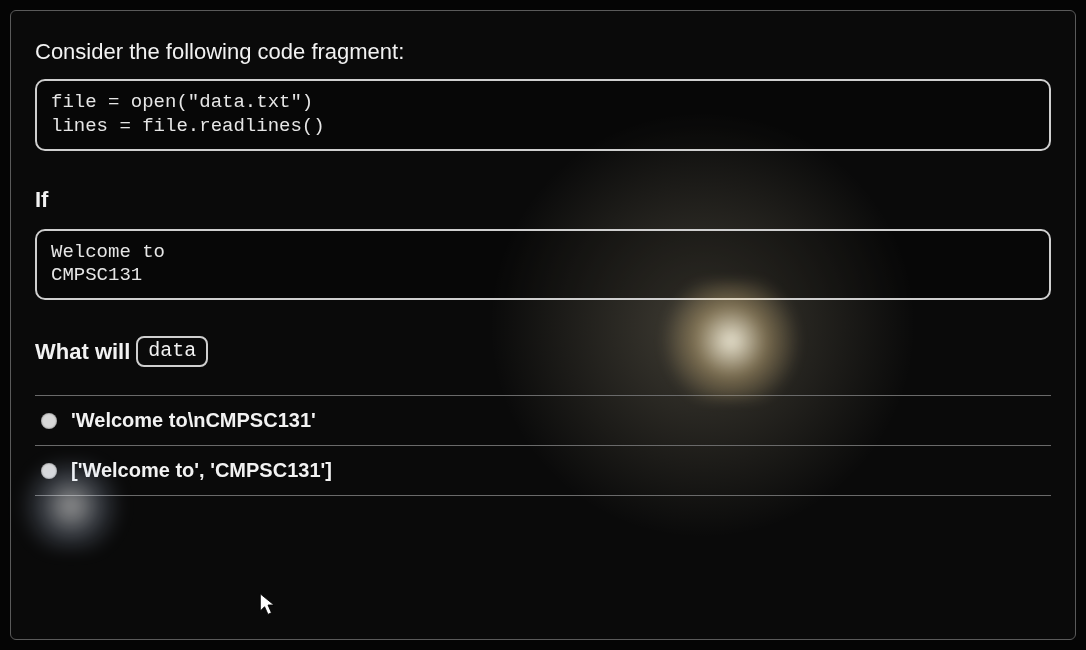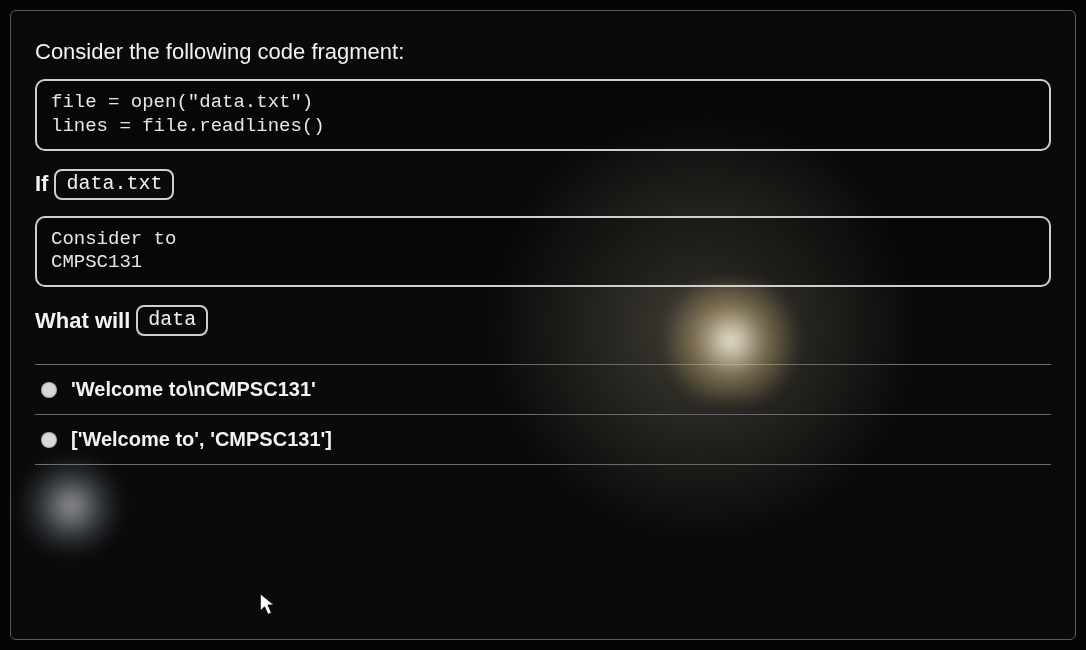--- a/index.html
+++ b/index.html
@@ -43,20 +43,21 @@
   }
   .inline-line {
     font-size: 22px;
     font-weight: 700;
     color: #f2f2f2;
     margin-bottom: 16px;
     display: flex;
     align-items: center;
     flex-wrap: wrap;
     gap: 6px;
+    margin-top: 36px;
   }
   .pill {
     display: inline-block;
     border: 2px solid #cfcfcf;
     border-radius: 8px;
     padding: 1px 10px 3px 10px;
     font-family: "Consolas", "Menlo", "Courier New", monospace;
     font-weight: 400;
     font-size: 20px;
   }
@@ -123,24 +124,23 @@
 
 <div class="question-card">
 
   <div class="prompt">Consider the following code fragment:</div>
 
   <div class="code-box">file = open("data.txt")
 lines = file.readlines()</div>
 
   <div class="inline-line">
     <span>If</span>
-    <span class="pill">data.txt</span>
   </div>
 
-  <div class="code-box">Consider to
+  <div class="code-box">Welcome to
 CMPSC131</div>
 
   <div class="inline-line">
     <span>What will</span>
     <span class="pill">data</span>
   </div>
 
   <div class="answers">
     <div class="answer-row">
       <span class="radio"></span>

